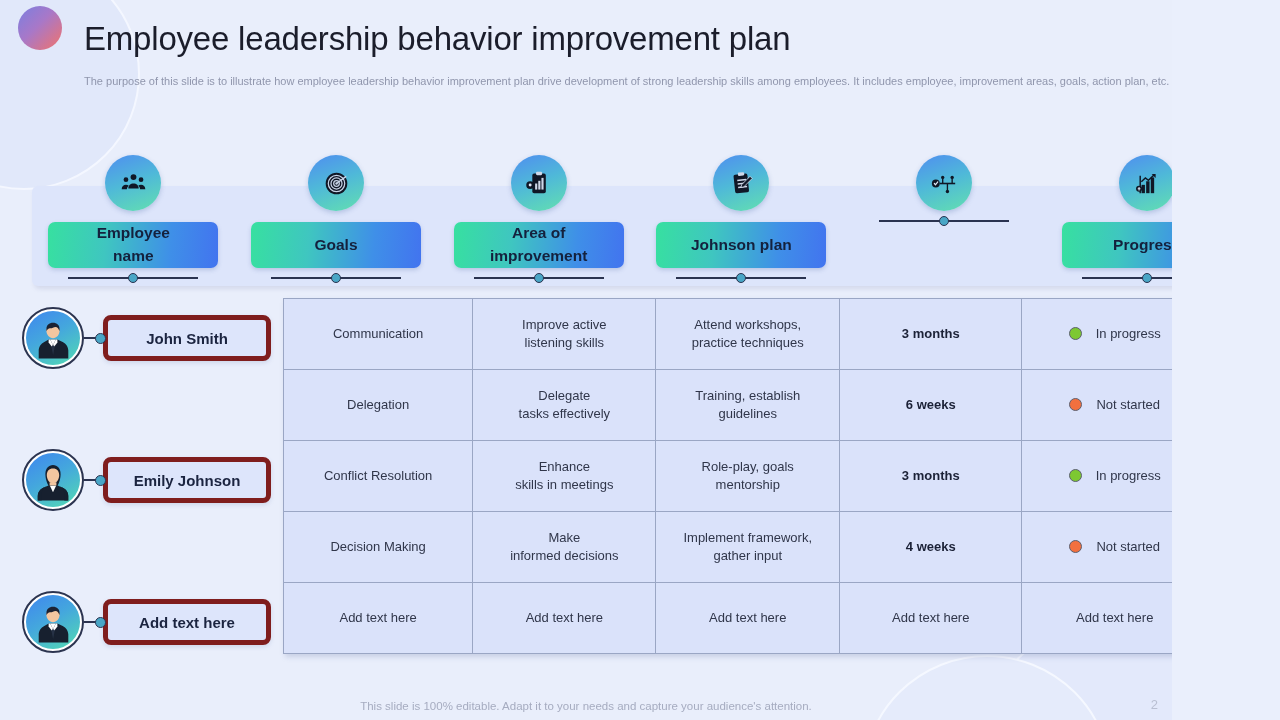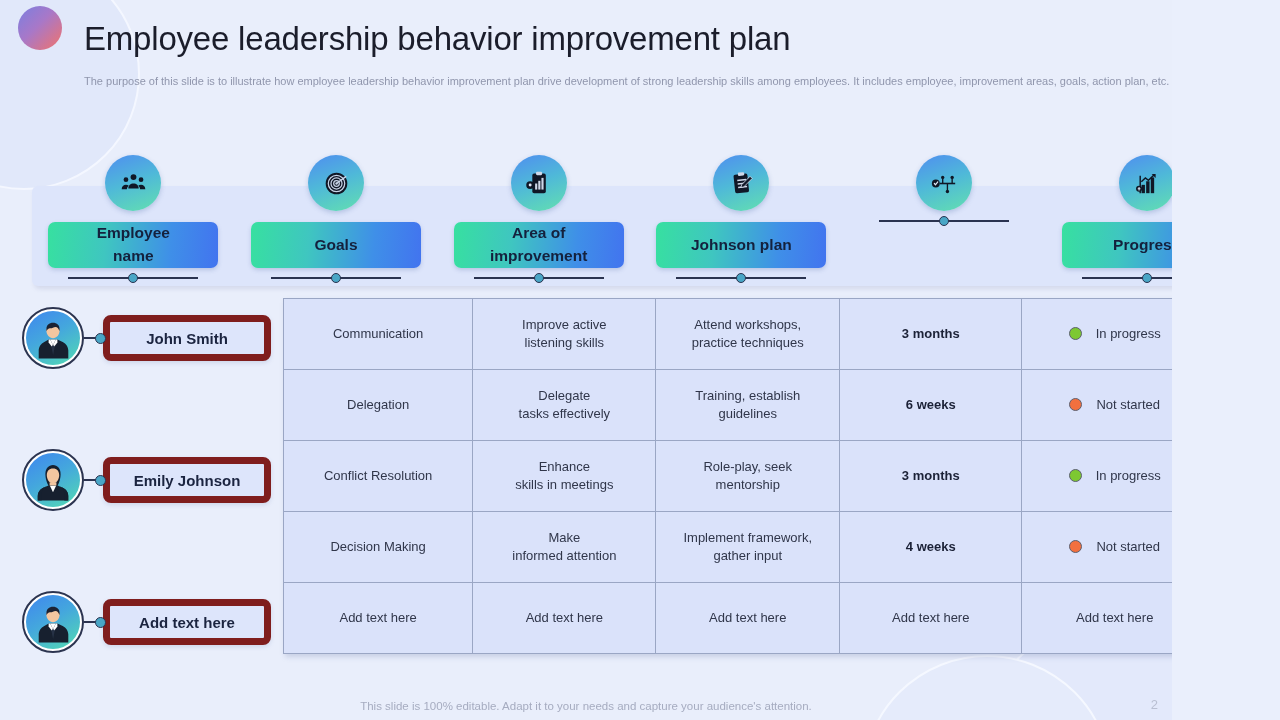--- a/index.html
+++ b/index.html
@@ -166,21 +166,21 @@
     border: 1px solid #2c3450;
     flex: 0 0 auto;
     margin-left: -3px;
     z-index: 2;
   }
   .emp-pill {
     margin-left: -3px;
     width: 168px; height: 46px;
     border-radius: 8px;
     background: #dde5fb;
-    border: 7px solid #7f1d1d;
+    border: 5px solid #7f1d1d;
     box-shadow: 0 2px 4px rgba(120,135,180,0.22);
     display: flex; align-items: center; justify-content: center;
     font-size: 15px; font-weight: bold; color: #1b2440;
   }
 
   
   .table {
     position: absolute;
     left: 283px; top: 298px;
     width: 925px;
@@ -441,34 +441,34 @@
           <span class="prog-wrap">
             <span class="prog-dot" style="background: rgb(242, 112, 63);"></span>
             <span>Not started</span>
           </span>
         </td>
       </tr>
       <tr>
         <td class="c-area" style="white-space:pre-line">Conflict Resolution</td>
         <td class="c-goal" style="white-space:pre-line">Enhance
 skills in meetings</td>
-        <td class="c-action" style="white-space:pre-line">Role-play, seek
+        <td class="c-action" style="white-space:pre-line">Role-play, goals
 mentorship</td>
         <td class="c-time" style="white-space:pre-line">3 months</td>
         <td class="c-prog">
           <span class="prog-wrap">
             <span class="prog-dot" style="background: rgb(125, 200, 50);"></span>
             <span>In progress</span>
           </span>
         </td>
       </tr>
       <tr>
         <td class="c-area" style="white-space:pre-line">Decision Making</td>
         <td class="c-goal" style="white-space:pre-line">Make
-informed attention</td>
+informed decisions</td>
         <td class="c-action" style="white-space:pre-line">Implement framework,
 gather input</td>
         <td class="c-time" style="white-space:pre-line">4 weeks</td>
         <td class="c-prog">
           <span class="prog-wrap">
             <span class="prog-dot" style="background: rgb(242, 112, 63);"></span>
             <span>Not started</span>
           </span>
         </td>
       </tr>

